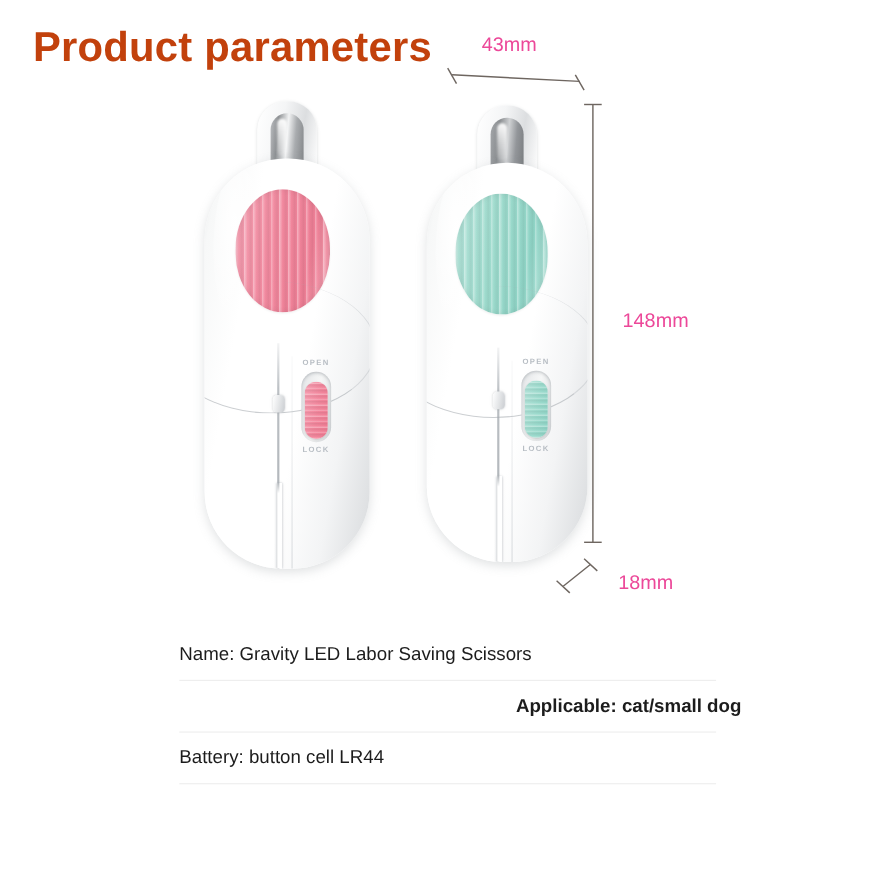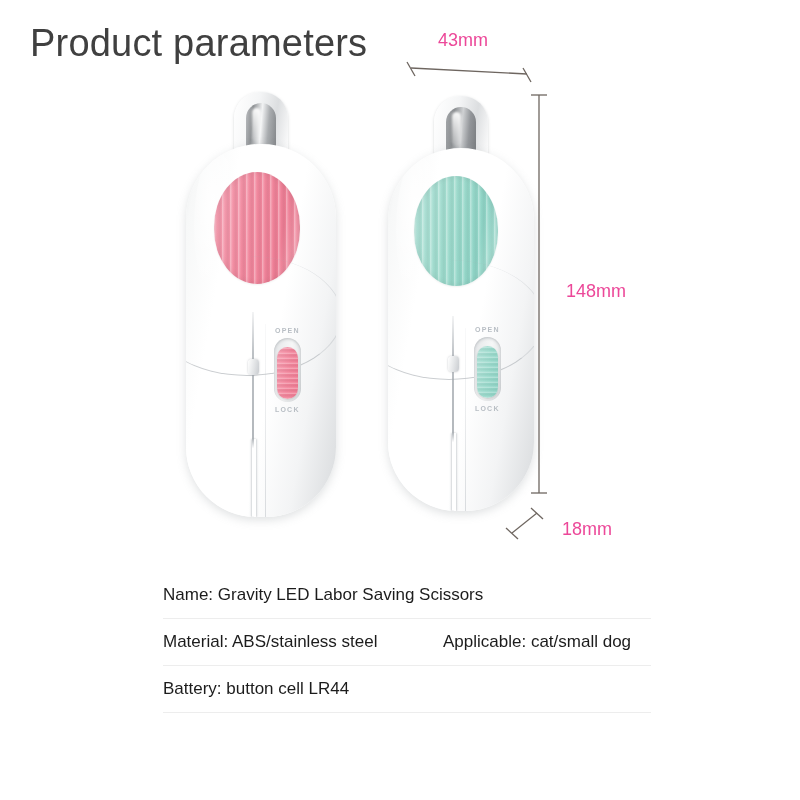--- a/index.html
+++ b/index.html
@@ -13,22 +13,22 @@
     position: relative;
     width: 800px; height: 800px;
     background: #ffffff;
   }
 
   
   .page-title {
     position: absolute;
     left: 30px; top: 22px;
     font-size: 38px;
-    font-weight: 400;
-    color: #404040;
+    font-weight: 700;
+    color: #c2410c;
     letter-spacing: 0.2px;
     white-space: nowrap;
   }
 
   
   .dim-label {
     position: absolute;
     font-size: 18px;
     font-weight: 400;
     color: #ec4899;
@@ -264,23 +264,23 @@
   }
   .spec-row:last-child { border-bottom: 1px solid #ededed; }
   .spec-text {
     font-size: 17px;
     font-weight: 400;
     color: #1c1c1c;
     white-space: nowrap;
   }
   .spec-text-2 {
     position: absolute;
-    left: 280px;
+    left: 306px;
     font-size: 17px;
-    font-weight: 400;
+    font-weight: 700;
     color: #1c1c1c;
     white-space: nowrap;
   }
 </style>
 </head>
 <body>
 
 <div id="page">
 
   <div class="page-title">Product parameters</div>
@@ -356,21 +356,20 @@
         <div class="slider-cap slider-lock">LOCK</div>
       </div>
     </div>
   </div>
 
   <div class="spec-table">
     <div class="spec-row">
       <span class="spec-text">Name: Gravity LED Labor Saving Scissors</span>
     </div>
     <div class="spec-row">
-      <span class="spec-text">Material: ABS/stainless steel</span>
       <span class="spec-text-2">Applicable: cat/small dog</span>
     </div>
     <div class="spec-row">
       <span class="spec-text">Battery: button cell LR44</span>
     </div>
   </div>
 
 </div>
 
 </body></html>

